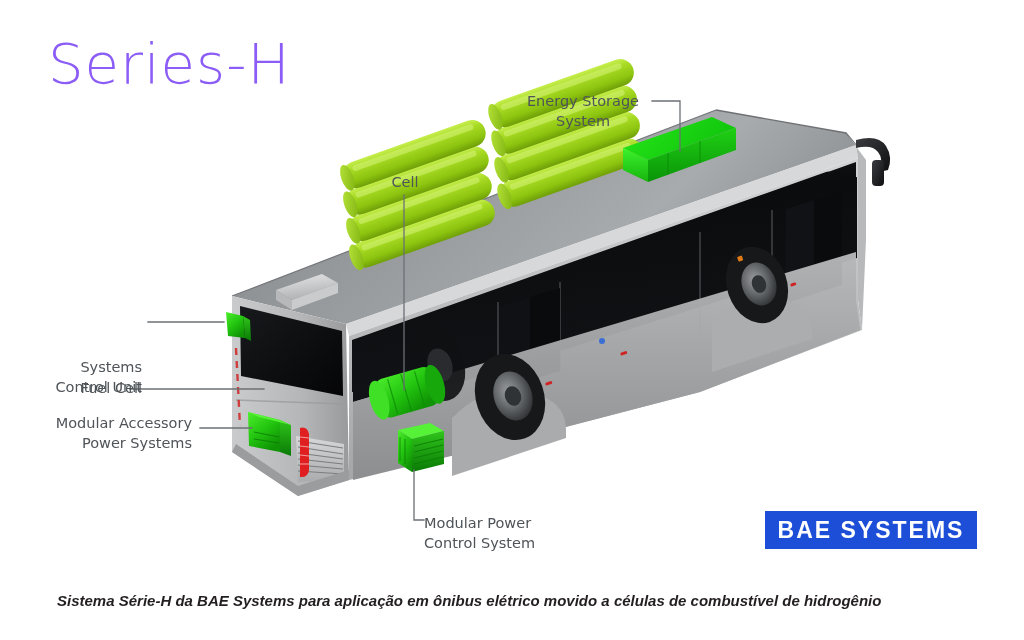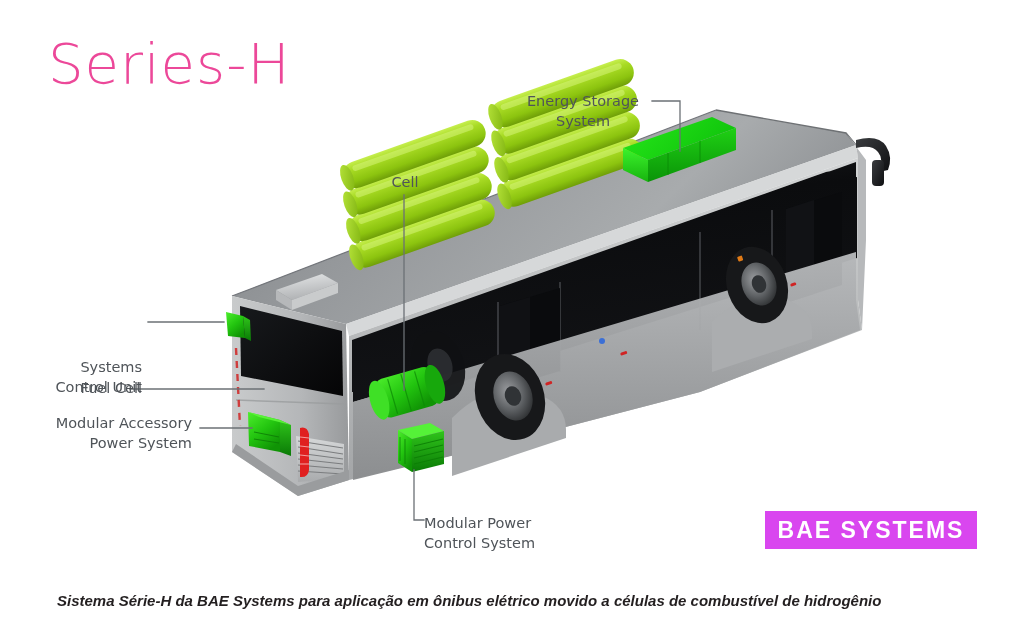--- a/index.html
+++ b/index.html
@@ -21,21 +21,21 @@
 
   
   #title {
     position: absolute;
     left: 48px;
     top: 36px;
     font-family: "DejaVu Sans", sans-serif;
     font-size: 56px;
     font-weight: 300;
     letter-spacing: 1px;
-    color: #ec4899;
+    color: #8b5cf6;
     line-height: 1;
     white-space: nowrap;
   }
 
   
   .callout {
     position: absolute;
     font-family: "DejaVu Sans", sans-serif;
     font-size: 14.5px;
     font-weight: 400;
@@ -54,21 +54,21 @@
   #lbl-maps   { left:  22px; top: 414px; width: 170px; }
   #lbl-mpcs   { left: 424px; top: 514px; width: 180px; }
 
   
   #logo {
     position: absolute;
     left: 765px;
     top: 511px;
     width: 212px;
     height: 38px;
-    background: #d946ef;
+    background: #1d4ed8;
     display: flex;
     align-items: center;
     justify-content: center;
   }
   #logo-text {
     font-family: "Liberation Sans", sans-serif;
     font-size: 23px;
     font-weight: 700;
     color: #ffffff;
     letter-spacing: 2.0px;
@@ -416,21 +416,21 @@
 System</div>
 
   <div class="callout center" id="lbl-motor">Cell</div>
 
   <div class="callout right" id="lbl-scu">Systems
 Control Unit</div>
 
   <div class="callout right" id="lbl-fuel">Fuel Cell</div>
 
   <div class="callout right" id="lbl-maps">Modular Accessory
-Power System</div>
+Power Systems</div>
 
   <div class="callout left" id="lbl-mpcs">Modular Power
 Control System</div>
 
   <div id="logo">
     <span id="logo-text">BAE SYSTEMS</span>
   </div>
 
   <div id="caption">Sistema Série-H da BAE Systems para aplicação em ônibus elétrico movido a células de combustível de hidrogênio</div>
 

